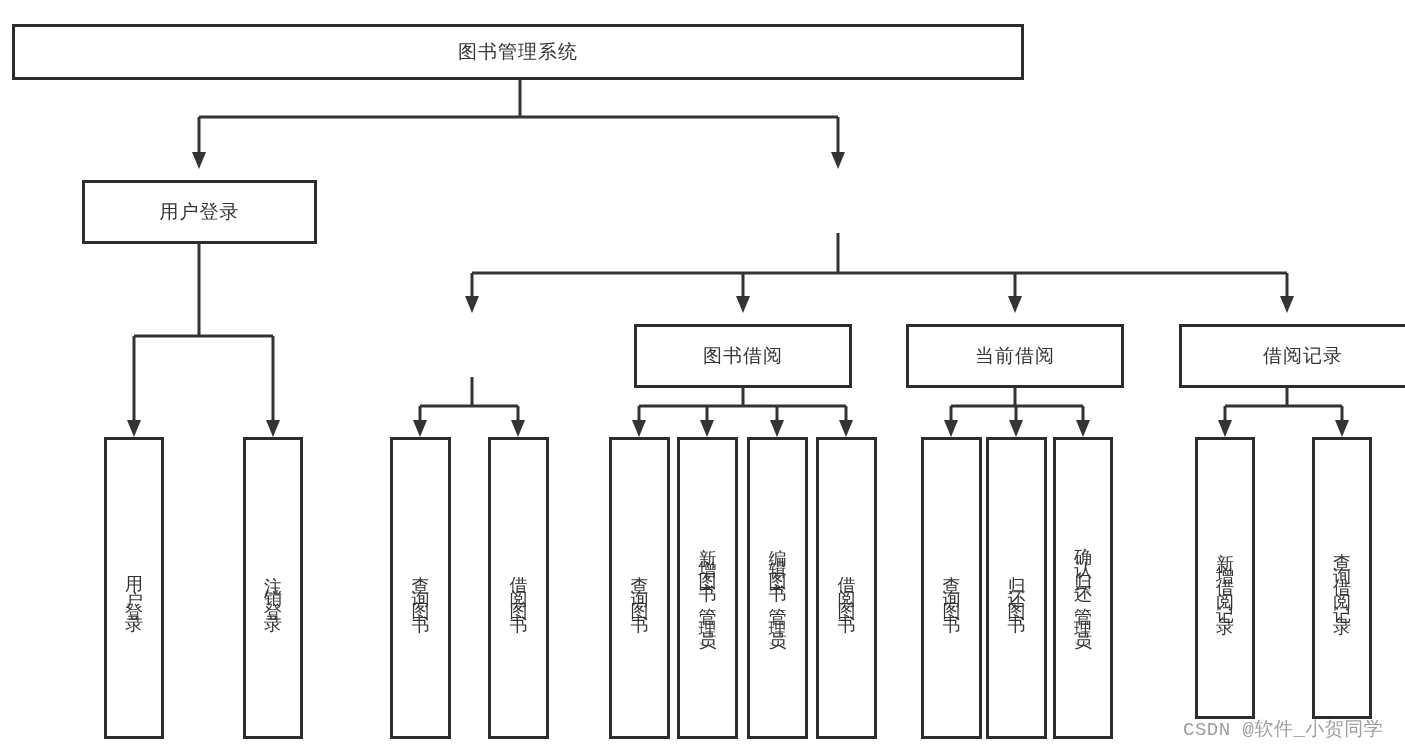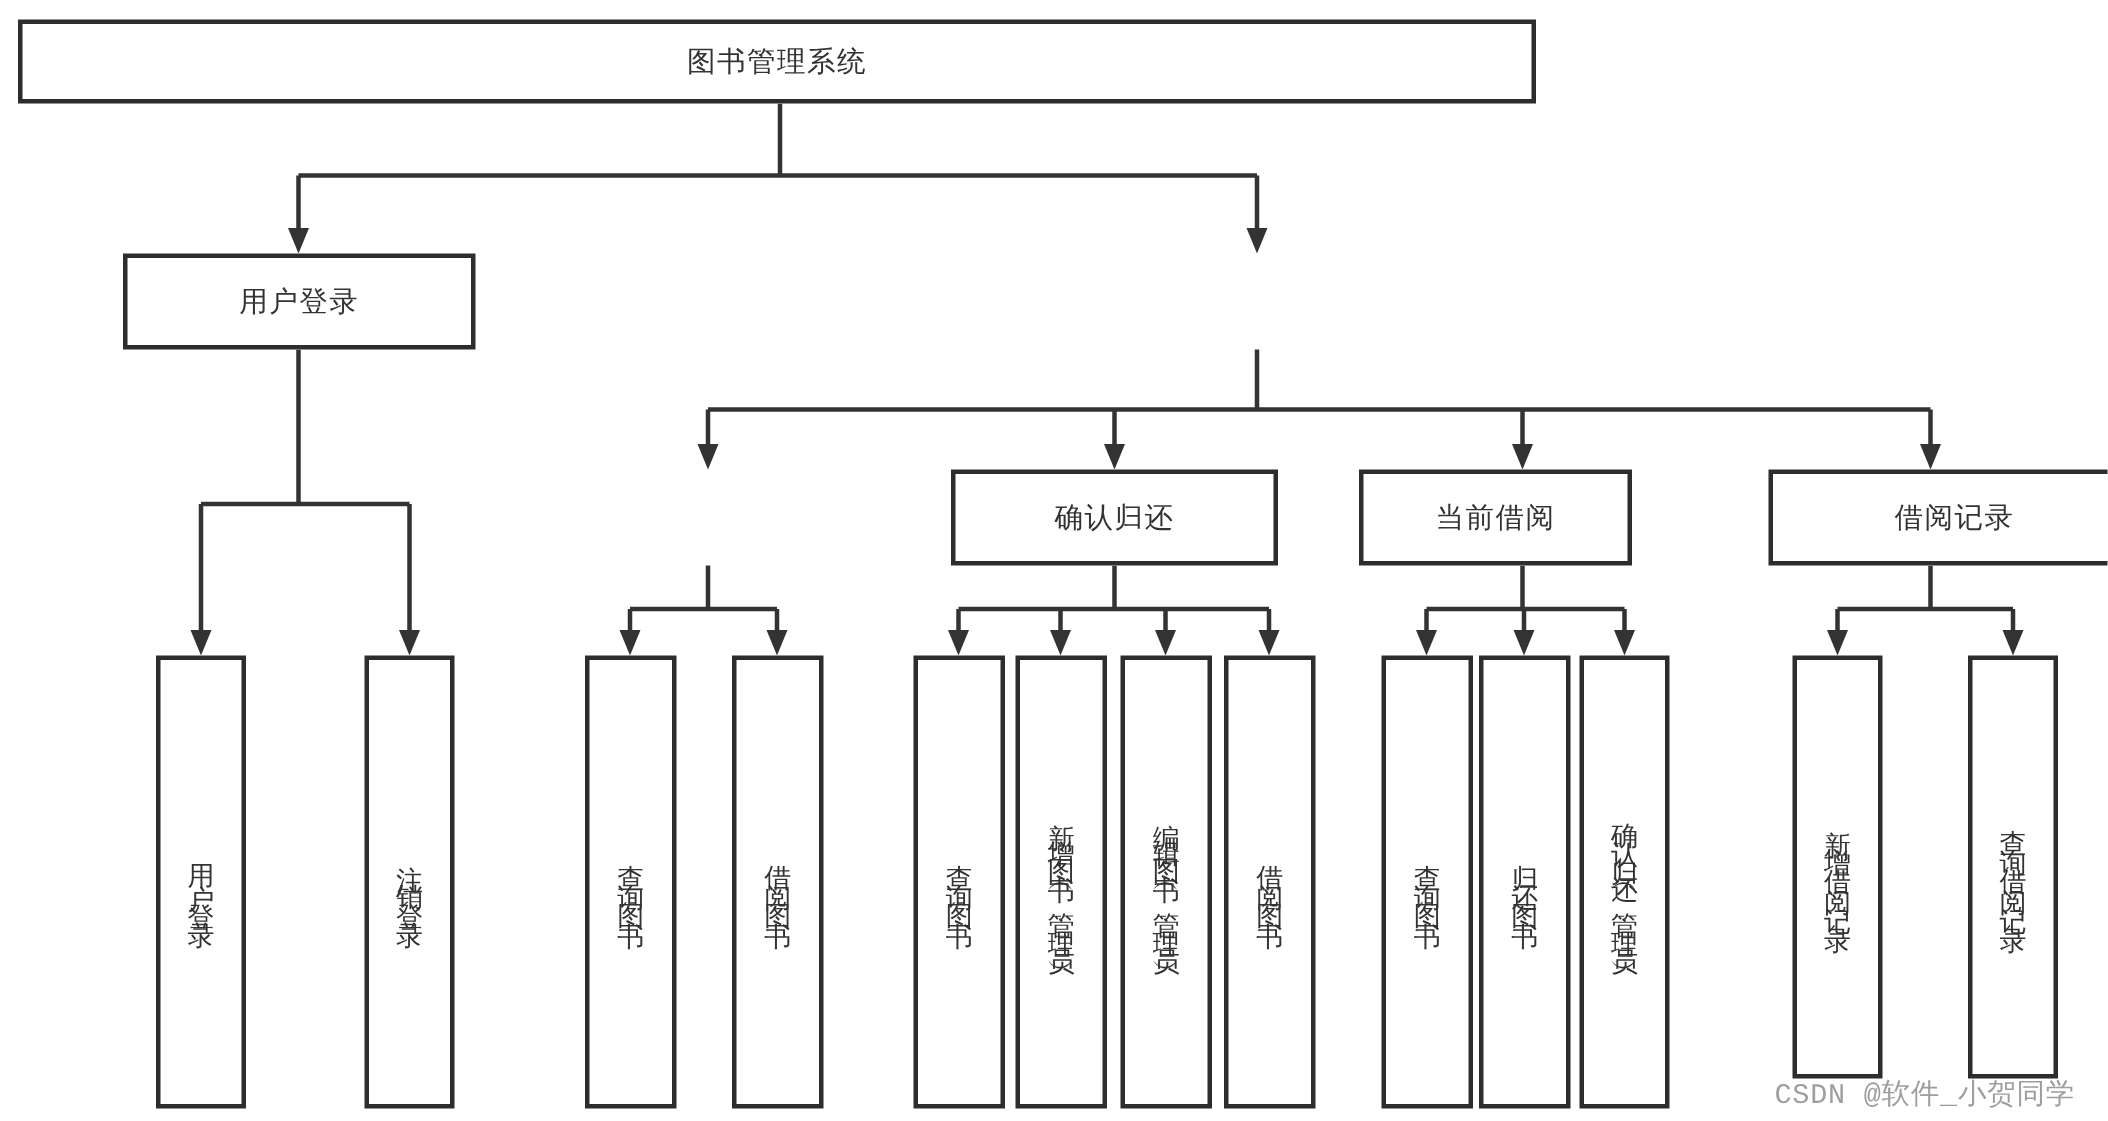--- a/index.html
+++ b/index.html
@@ -14,20 +14,21 @@
   svg.connectors { position: absolute; left: 0; top: 0; pointer-events: none; }
   .hbox {
     position: absolute;
     box-sizing: border-box;
     border: 3px solid #2d2d2d;
     background: #ffffff;
     display: flex; align-items: center; justify-content: center;
     font-size: 19px; letter-spacing: 1px;
     color: #333333;
     white-space: nowrap;
+    margin-top: 11px;
   }
   .vbox {
     position: absolute;
     box-sizing: border-box;
     border: 3px solid #2d2d2d;
     background: #ffffff;
     display: flex; align-items: center; justify-content: center;
     writing-mode: vertical-rl;
     text-orientation: mixed;
     font-size: 18px;
@@ -80,22 +81,22 @@
       <polygon points="1076,420 1090,420 1083,437"></polygon>
       <polygon points="1218,420 1232,420 1225,437"></polygon>
       <polygon points="1335,420 1349,420 1342,437"></polygon>
     </g>
   </svg>
 
   <div class="hbox" style="left:12px; top:13px; width:1012px; height:56px;">图书管理系统</div>
 
   <div class="hbox" style="left:82px; top:169px; width:235px; height:64px;">用户登录</div>
 
-  <div class="hbox" style="left:634px; top:313px; width:218px; height:64px;">确认归还</div>
-  <div class="hbox" style="left:906px; top:313px; width:182px; height:64px;">当前借阅</div>
+  <div class="hbox" style="left:634px; top:313px; width:218px; height:64px;">图书借阅</div>
+  <div class="hbox" style="left:906px; top:313px; width:218px; height:64px;">当前借阅</div>
   <div class="hbox" style="left:1179px; top:313px; width:248px; height:64px;">借阅记录</div>
 
   <div class="vbox" style="left:104px; top:437px; width:60px; height:302px;">用户登录</div>
   <div class="vbox" style="left:243px; top:437px; width:60px; height:302px;">注销登录</div>
 
   <div class="vbox" style="left:390px; top:437px; width:61px; height:302px;">查询图书</div>
   <div class="vbox" style="left:488px; top:437px; width:61px; height:302px;">借阅图书</div>
 
   <div class="vbox" style="left:609px; top:437px; width:61px; height:302px;">查询图书</div>
   <div class="vbox tall-text" style="left:677px; top:437px; width:61px; height:302px;">新增图书（管理员）</div>

